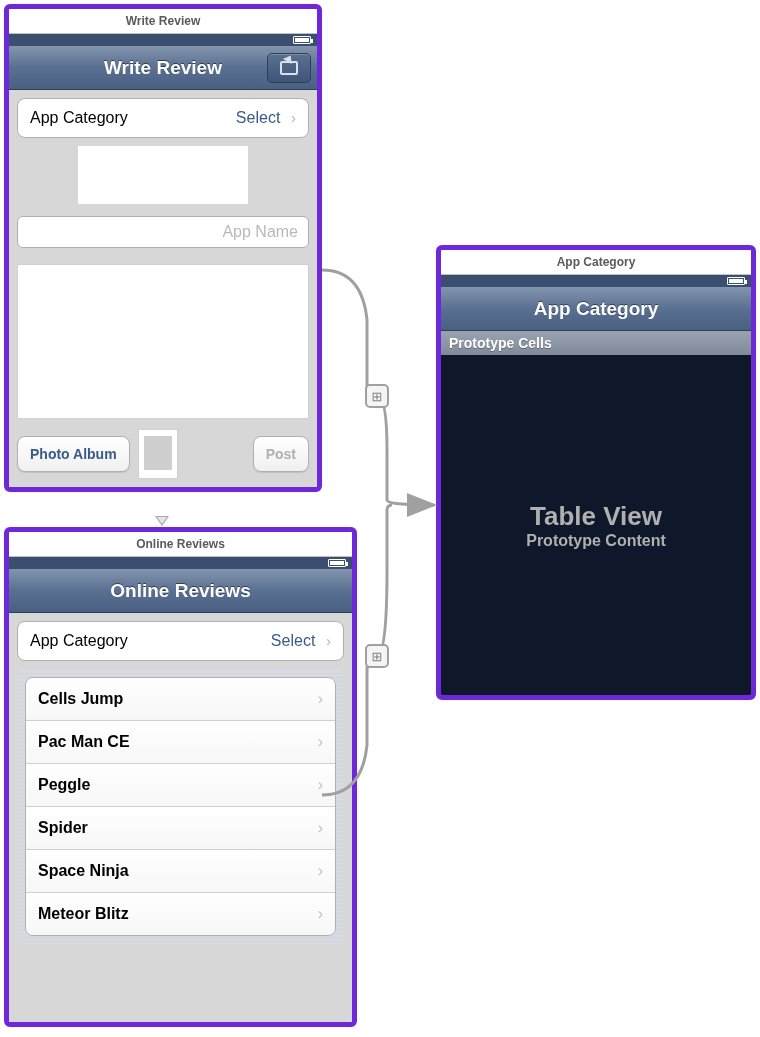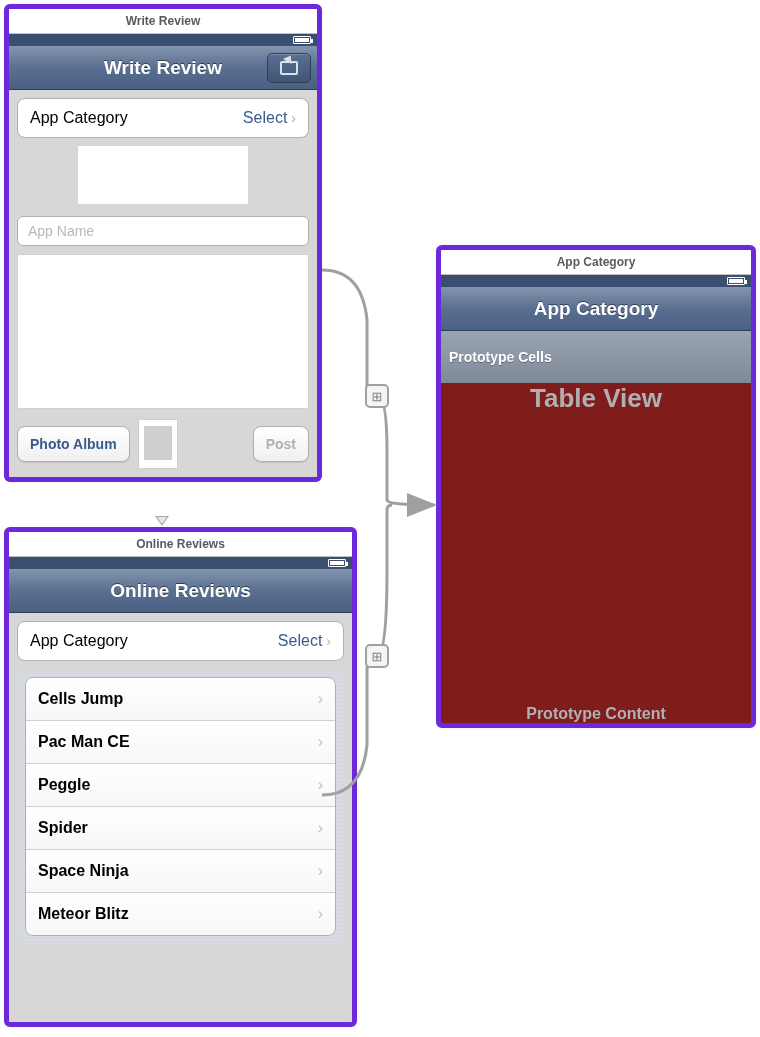--- a/index.html
+++ b/index.html
@@ -123,21 +123,21 @@
     align-items: center;
     margin-bottom: 8px;
   }
   .cell-label {
     font-size: 16px;
     color: #000;
   }
   .cell-value-wrap {
     display: flex;
     align-items: center;
-    gap: 4px;
+    gap: 11px;
     text-align: right;
   }
   .cell-value {
     font-size: 16px;
     color: #3a5a8a;
   }
   .disclosure {
     color: #b0b0b0;
     font-size: 14px;
   }
@@ -148,23 +148,24 @@
     background: #fff;
     margin: 8px auto 12px;
   }
 
   .text-field {
     width: 100%;
     background: #fff;
     border: 1px solid #b0b0b0;
     border-radius: 6px;
     padding: 6px 10px;
-    font-size: 14px;
+    font-size: 16px;
     color: #000;
-    margin-bottom: 8px;
+    margin-bottom: 16px;
+    text-align: right;
   }
   .text-field::placeholder { color: #b9b9b9; }
 
   .text-view {
     width: 100%;
     height: 155px;
     background: #fff;
     border: 1px solid #d0d0d0;
     border-radius: 2px;
     margin-bottom: 10px;
@@ -232,38 +233,38 @@
     color: #c0c0c0;
     font-size: 16px;
   }
 
   
   .section-header {
     background: linear-gradient(#9aa3b0, #7f8a99);
     color: #fff;
     font-size: 14px;
     font-weight: bold;
-    padding: 18px 8px;
+    padding: 4px 8px;
     text-shadow: 0 1px 0 rgba(0,0,0,0.3);
   }
   .proto-cell {
     background: #fff;
     border-bottom: 1px solid #c0c0c0;
     padding: 12px 10px;
     font-size: 17px;
     font-weight: bold;
     color: #000;
   }
   .table-placeholder {
     height: 340px;
-    background: #7f1d1d;
+    background: #0f172a;
     display: flex;
     flex-direction: column;
     align-items: center;
-    justify-content: space-between;
+    justify-content: center;
     color: #b0b0b0;
   }
   .table-placeholder .big {
     font-size: 26px;
     font-weight: bold;
   }
   .table-placeholder .small {
     font-size: 16px;
     font-weight: bold;
   }

